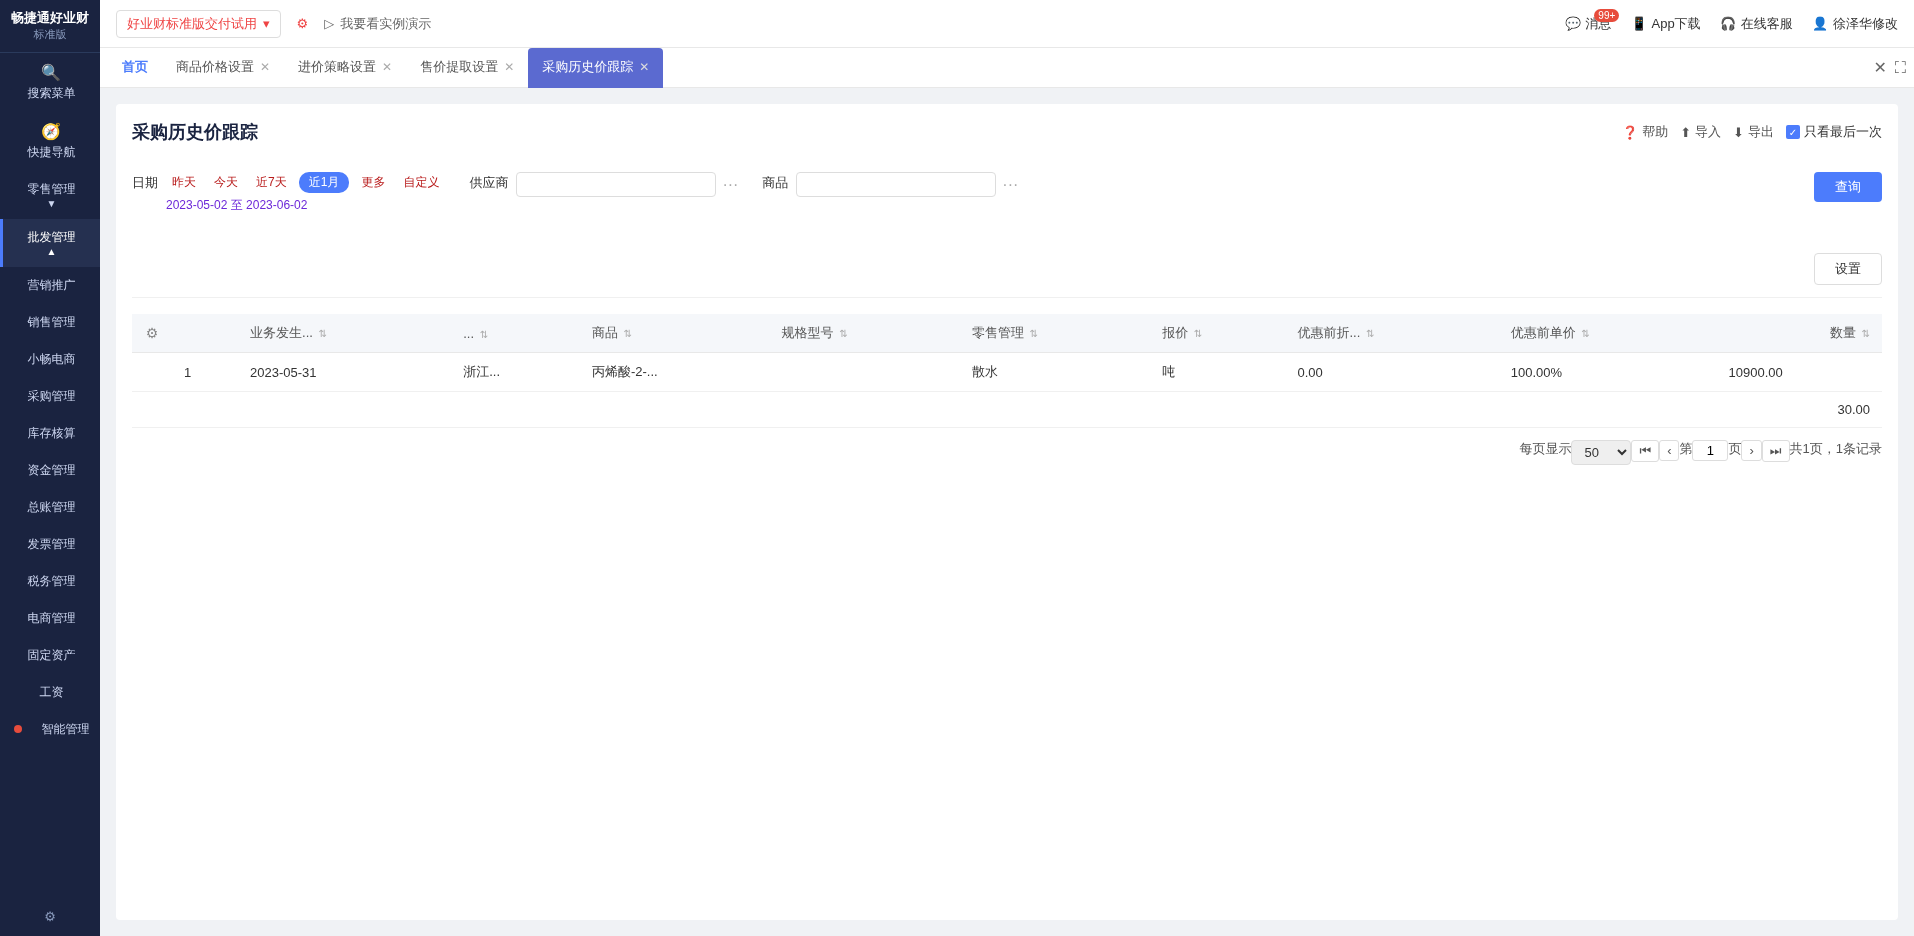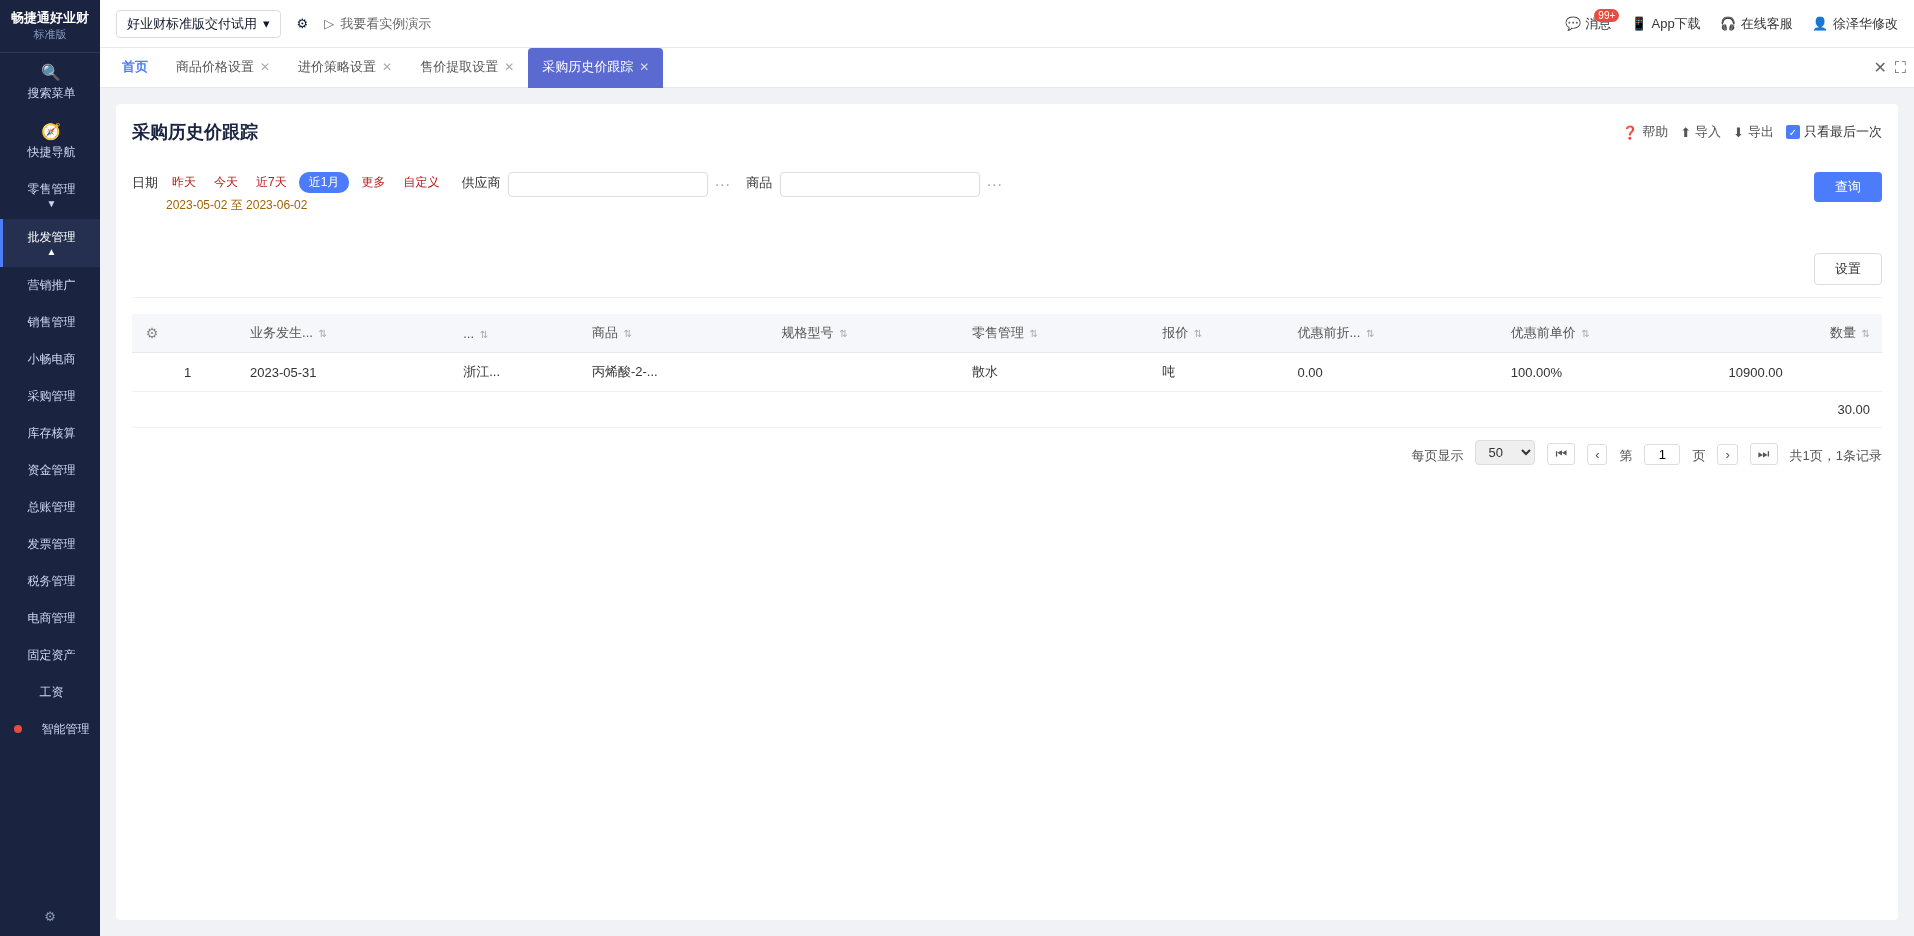--- a/index.html
+++ b/index.html
@@ -77,21 +77,21 @@
       align-items: center;
       padding: 0 16px;
       border-bottom: 1px solid #e8e8e8;
       flex-shrink: 0;
     }
     .topbar-version-selector {
       display: flex;
       align-items: center;
       gap: 6px;
       font-size: 13px;
-      color: #0f172a;
+      color: #ef4444;
       cursor: pointer;
       padding: 4px 10px;
       border: 1px solid #ddd;
       border-radius: 4px;
       margin-right: 16px;
     }
     .topbar-demo {
       display: flex;
       align-items: center;
       gap: 6px;
@@ -244,21 +244,21 @@
       align-items: center;
       justify-content: center;
       color: #fff;
       font-size: 10px;
     }
 
     
     .filter-row {
       display: flex;
       align-items: flex-start;
-      gap: 16px;
+      gap: 24px;
       margin-bottom: 16px;
       padding: 12px 0;
       border-bottom: 1px solid #f0f0f0;
     }
     .filter-group {
       display: flex;
       align-items: flex-start;
       gap: 8px;
     }
     .filter-label {
@@ -286,21 +286,21 @@
       border: none;
     }
     .date-btn.active {
       background: #4c7cfc;
       color: #fff;
       border-radius: 10px;
       padding: 2px 10px;
     }
     .date-range-text {
       font-size: 12px;
-      color: #a16207;
+      color: #6d28d9;
     }
     .filter-input-group {
       display: flex;
       align-items: center;
       gap: 6px;
     }
     .filter-input {
       border: 1px solid #ddd;
       border-radius: 4px;
       padding: 4px 10px;
@@ -366,23 +366,23 @@
       border-bottom: 1px solid #f0f0f0;
       color: #333;
       white-space: nowrap;
     }
     .data-table .col-settings { width: 40px; text-align: center; }
     .settings-icon { color: #888; font-size: 14px; cursor: pointer; }
 
     
     .pagination-bar {
       display: flex;
-      align-items: flex-end;
+      align-items: flex-start;
       justify-content: flex-end;
-      gap: 12px;
+      gap: 0;
       padding: 12px 0 0;
       font-size: 13px;
       color: #555;
     }
     .pagination-bar .page-size-label { color: #555; }
     .page-size-select {
       border: 1px solid #ddd;
       border-radius: 4px;
       padding: 3px 8px;
       font-size: 13px;

